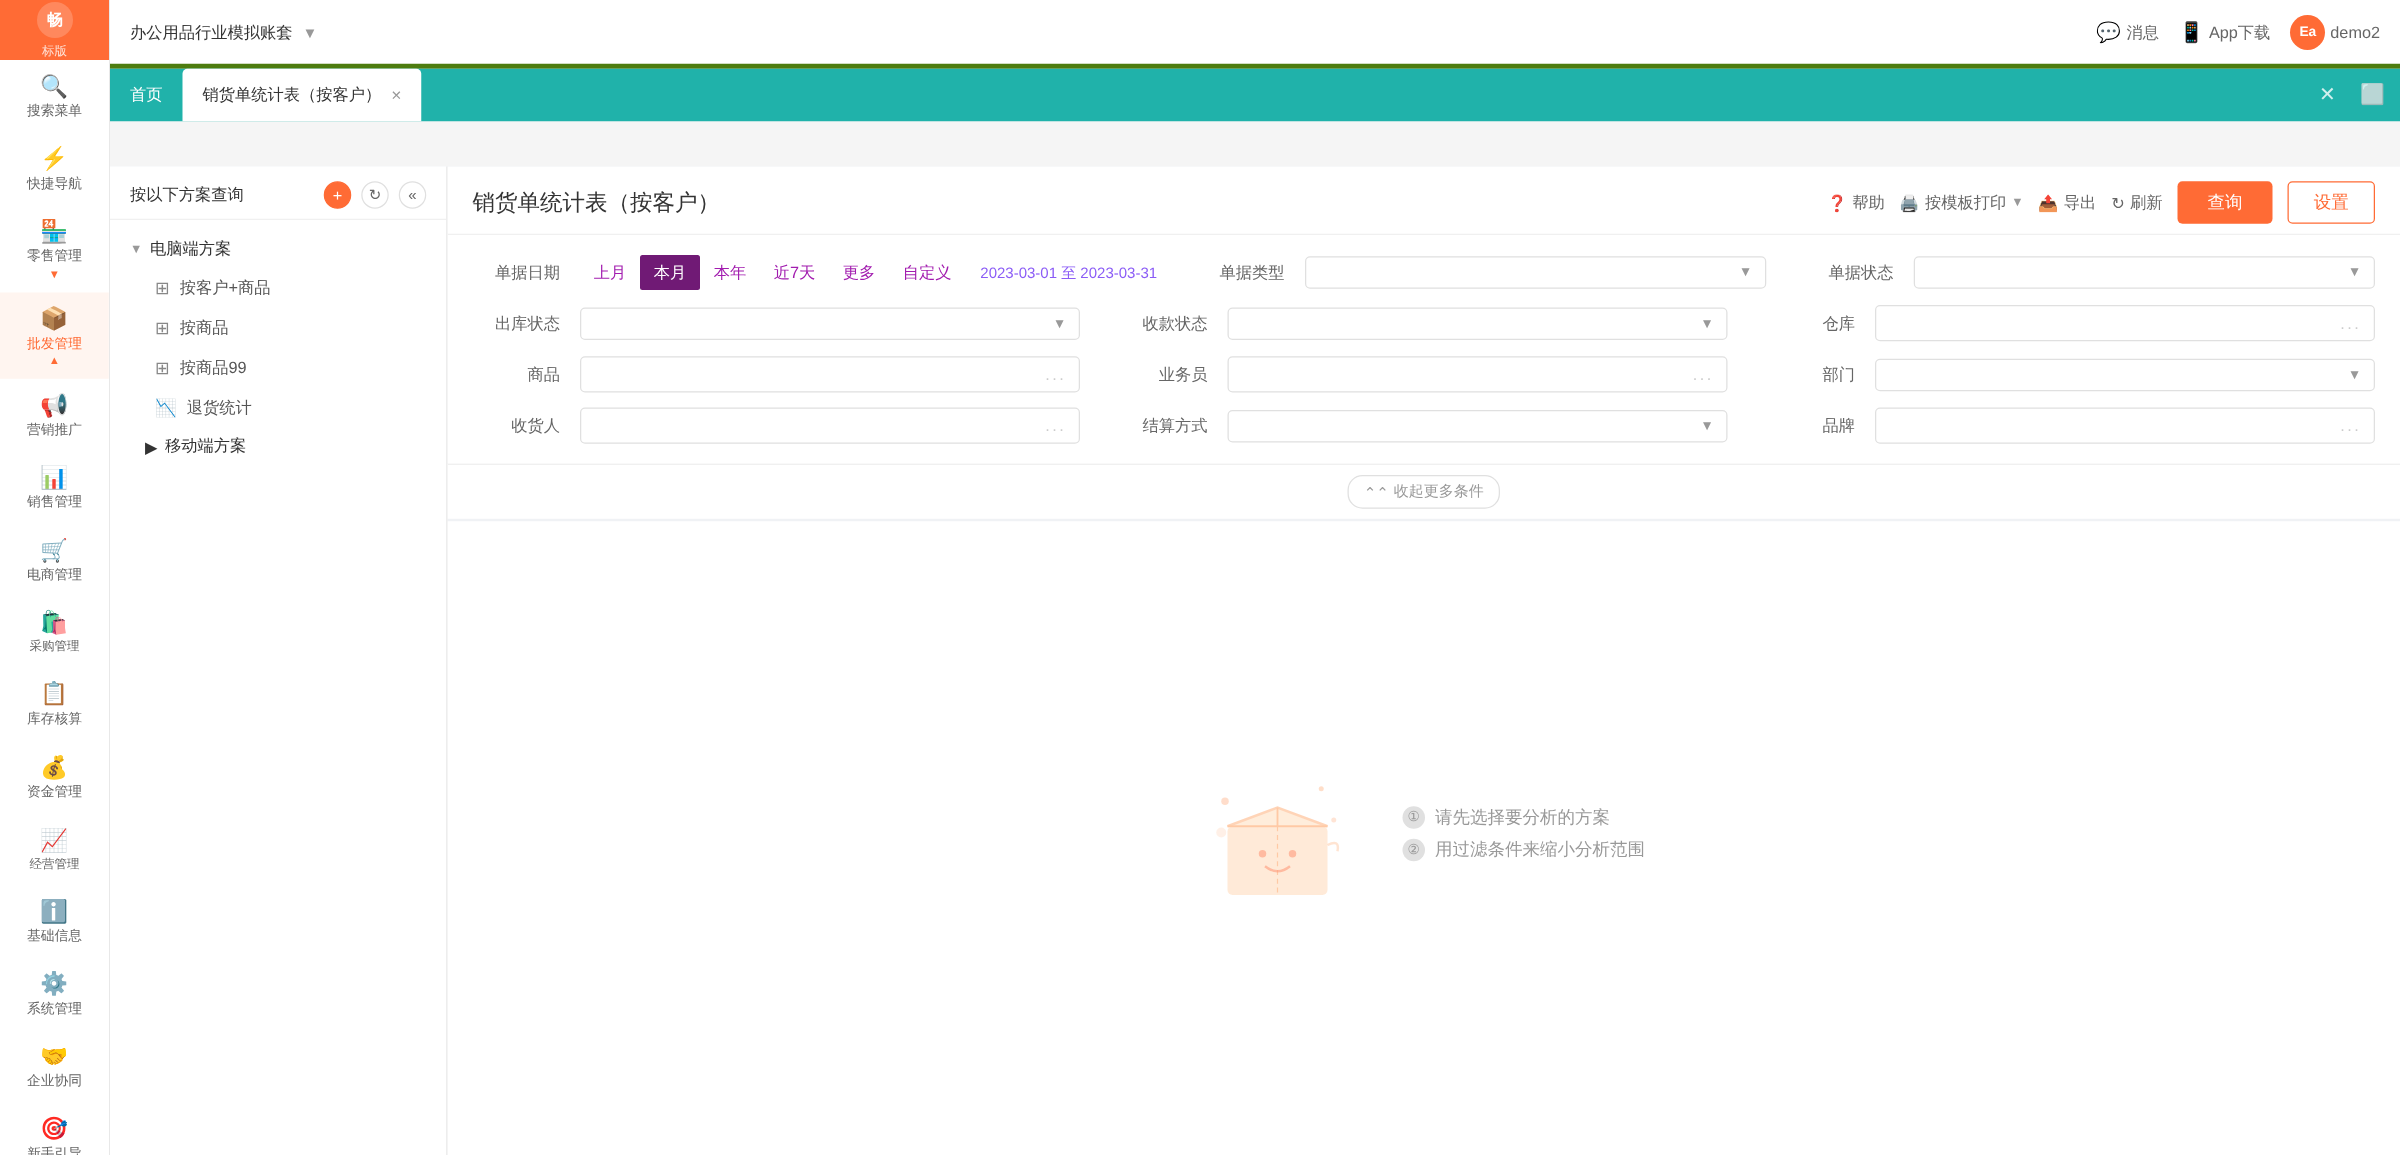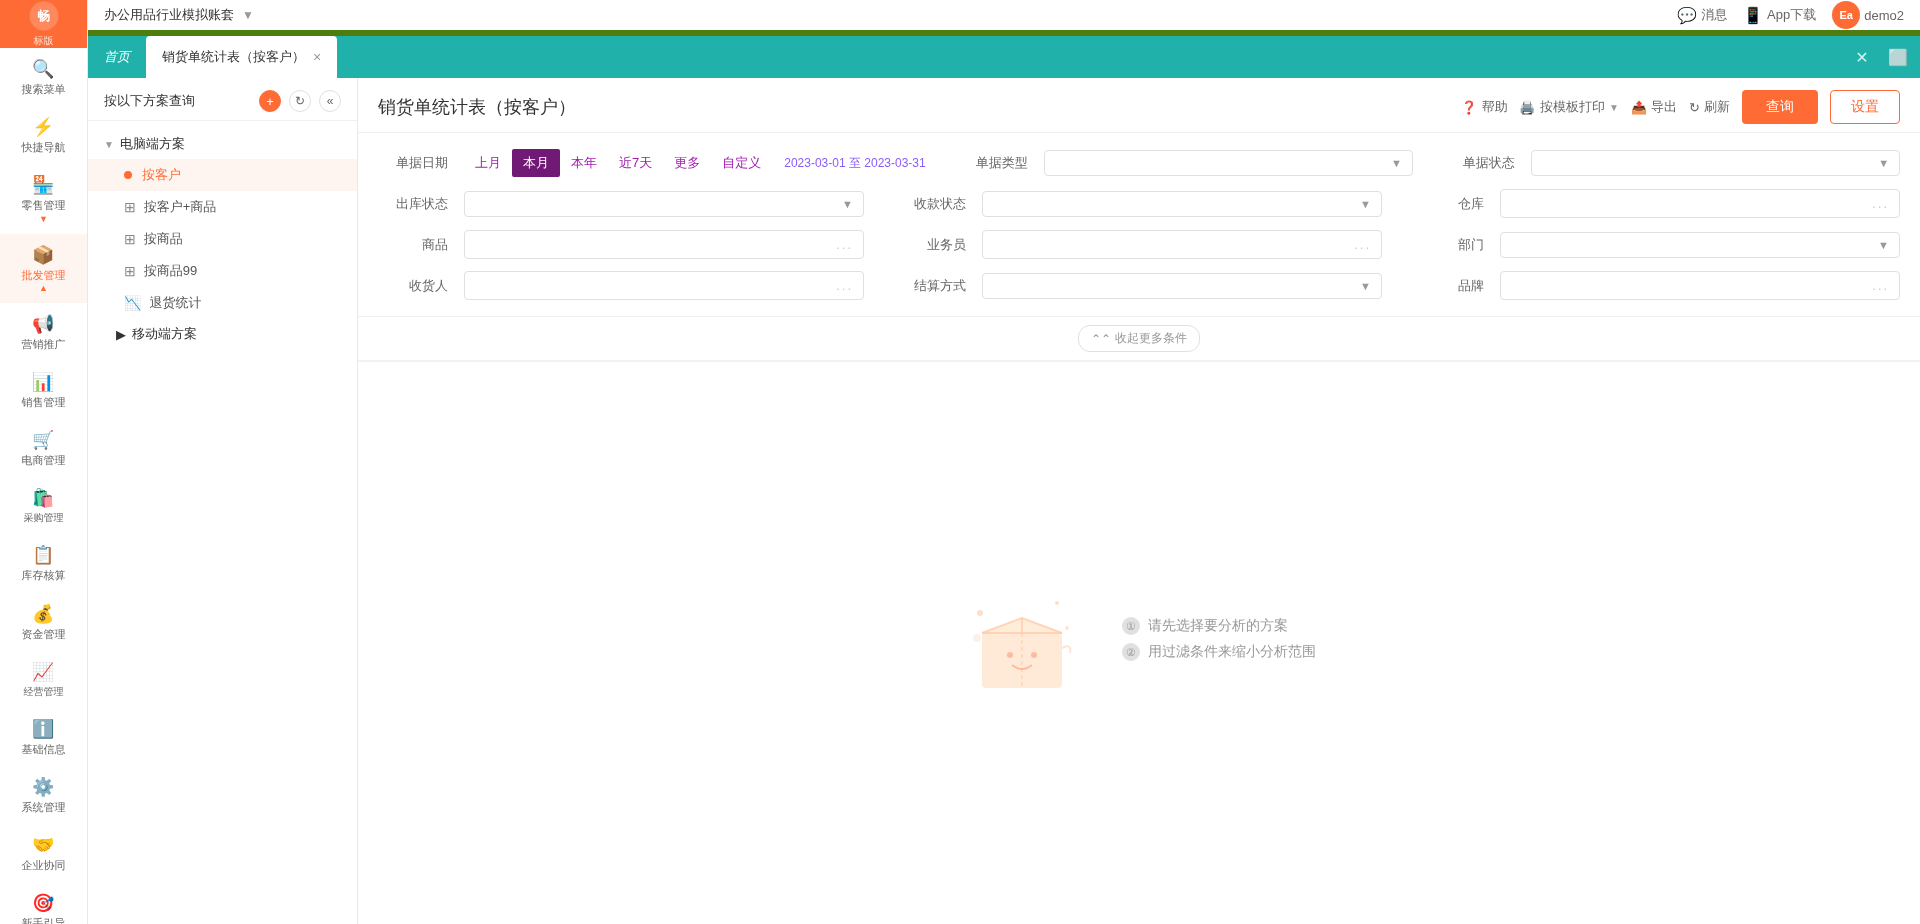--- a/index.html
+++ b/index.html
@@ -51,27 +51,27 @@
     
     .main {
       flex: 1;
       display: flex;
       flex-direction: column;
       overflow: hidden;
     }
 
     
     .header {
-      height: 36px;
+      height: 55px;
       background: #fff;
       display: flex;
       align-items: center;
       justify-content: space-between;
       padding: 0 16px;
-      border-bottom: 6px solid #4d7c0f;
+      border-bottom: 4px solid #4d7c0f;
       flex-shrink: 0;
     }
     .header-left {
       display: flex;
       align-items: center;
       gap: 8px;
     }
     .header-title {
       font-size: 13px;
       color: #333;
@@ -123,21 +123,20 @@
       padding: 0 16px;
       cursor: pointer;
       color: white;
       font-size: 13px;
       position: relative;
       white-space: nowrap;
     }
     .tab-item.home {
       background: transparent;
       color: white;
-      font-style: italic;
     }
     .tab-item.active {
       background: white;
       color: #333;
       border-radius: 4px 4px 0 0;
     }
     .tab-close {
       margin-left: 8px;
       font-size: 14px;
       color: #999;
@@ -160,20 +159,21 @@
       align-items: center;
       justify-content: center;
     }
 
     
     .page-content {
       flex: 1;
       display: flex;
       overflow: hidden;
       background: #f0f2f5;
+      margin-top: 36px;
     }
 
     
     .left-panel {
       width: 270px;
       background: white;
       border-right: 1px solid #e8e8e8;
       flex-shrink: 0;
       overflow-y: auto;
     }
@@ -557,24 +557,20 @@
           <div class="icon-btn orange">+</div>
           <div class="icon-btn" style="font-size:12px">↻</div>
           <div class="icon-btn" style="font-size:12px">«</div>
         </div>
       </div>
       <div class="tree-section">
         <div class="tree-group-header">
           <span class="arrow">▼</span>
           <span>电脑端方案</span>
         </div>
-        <div class="tree-item active">
-          <span class="active-dot"></span>
-          <span>按客户</span>
-        </div>
         <div class="tree-item">
           <span class="tree-item-icon">⊞</span>
           <span>按客户+商品</span>
         </div>
         <div class="tree-item">
           <span class="tree-item-icon">⊞</span>
           <span>按商品</span>
         </div>
         <div class="tree-item">
           <span class="tree-item-icon">⊞</span>

